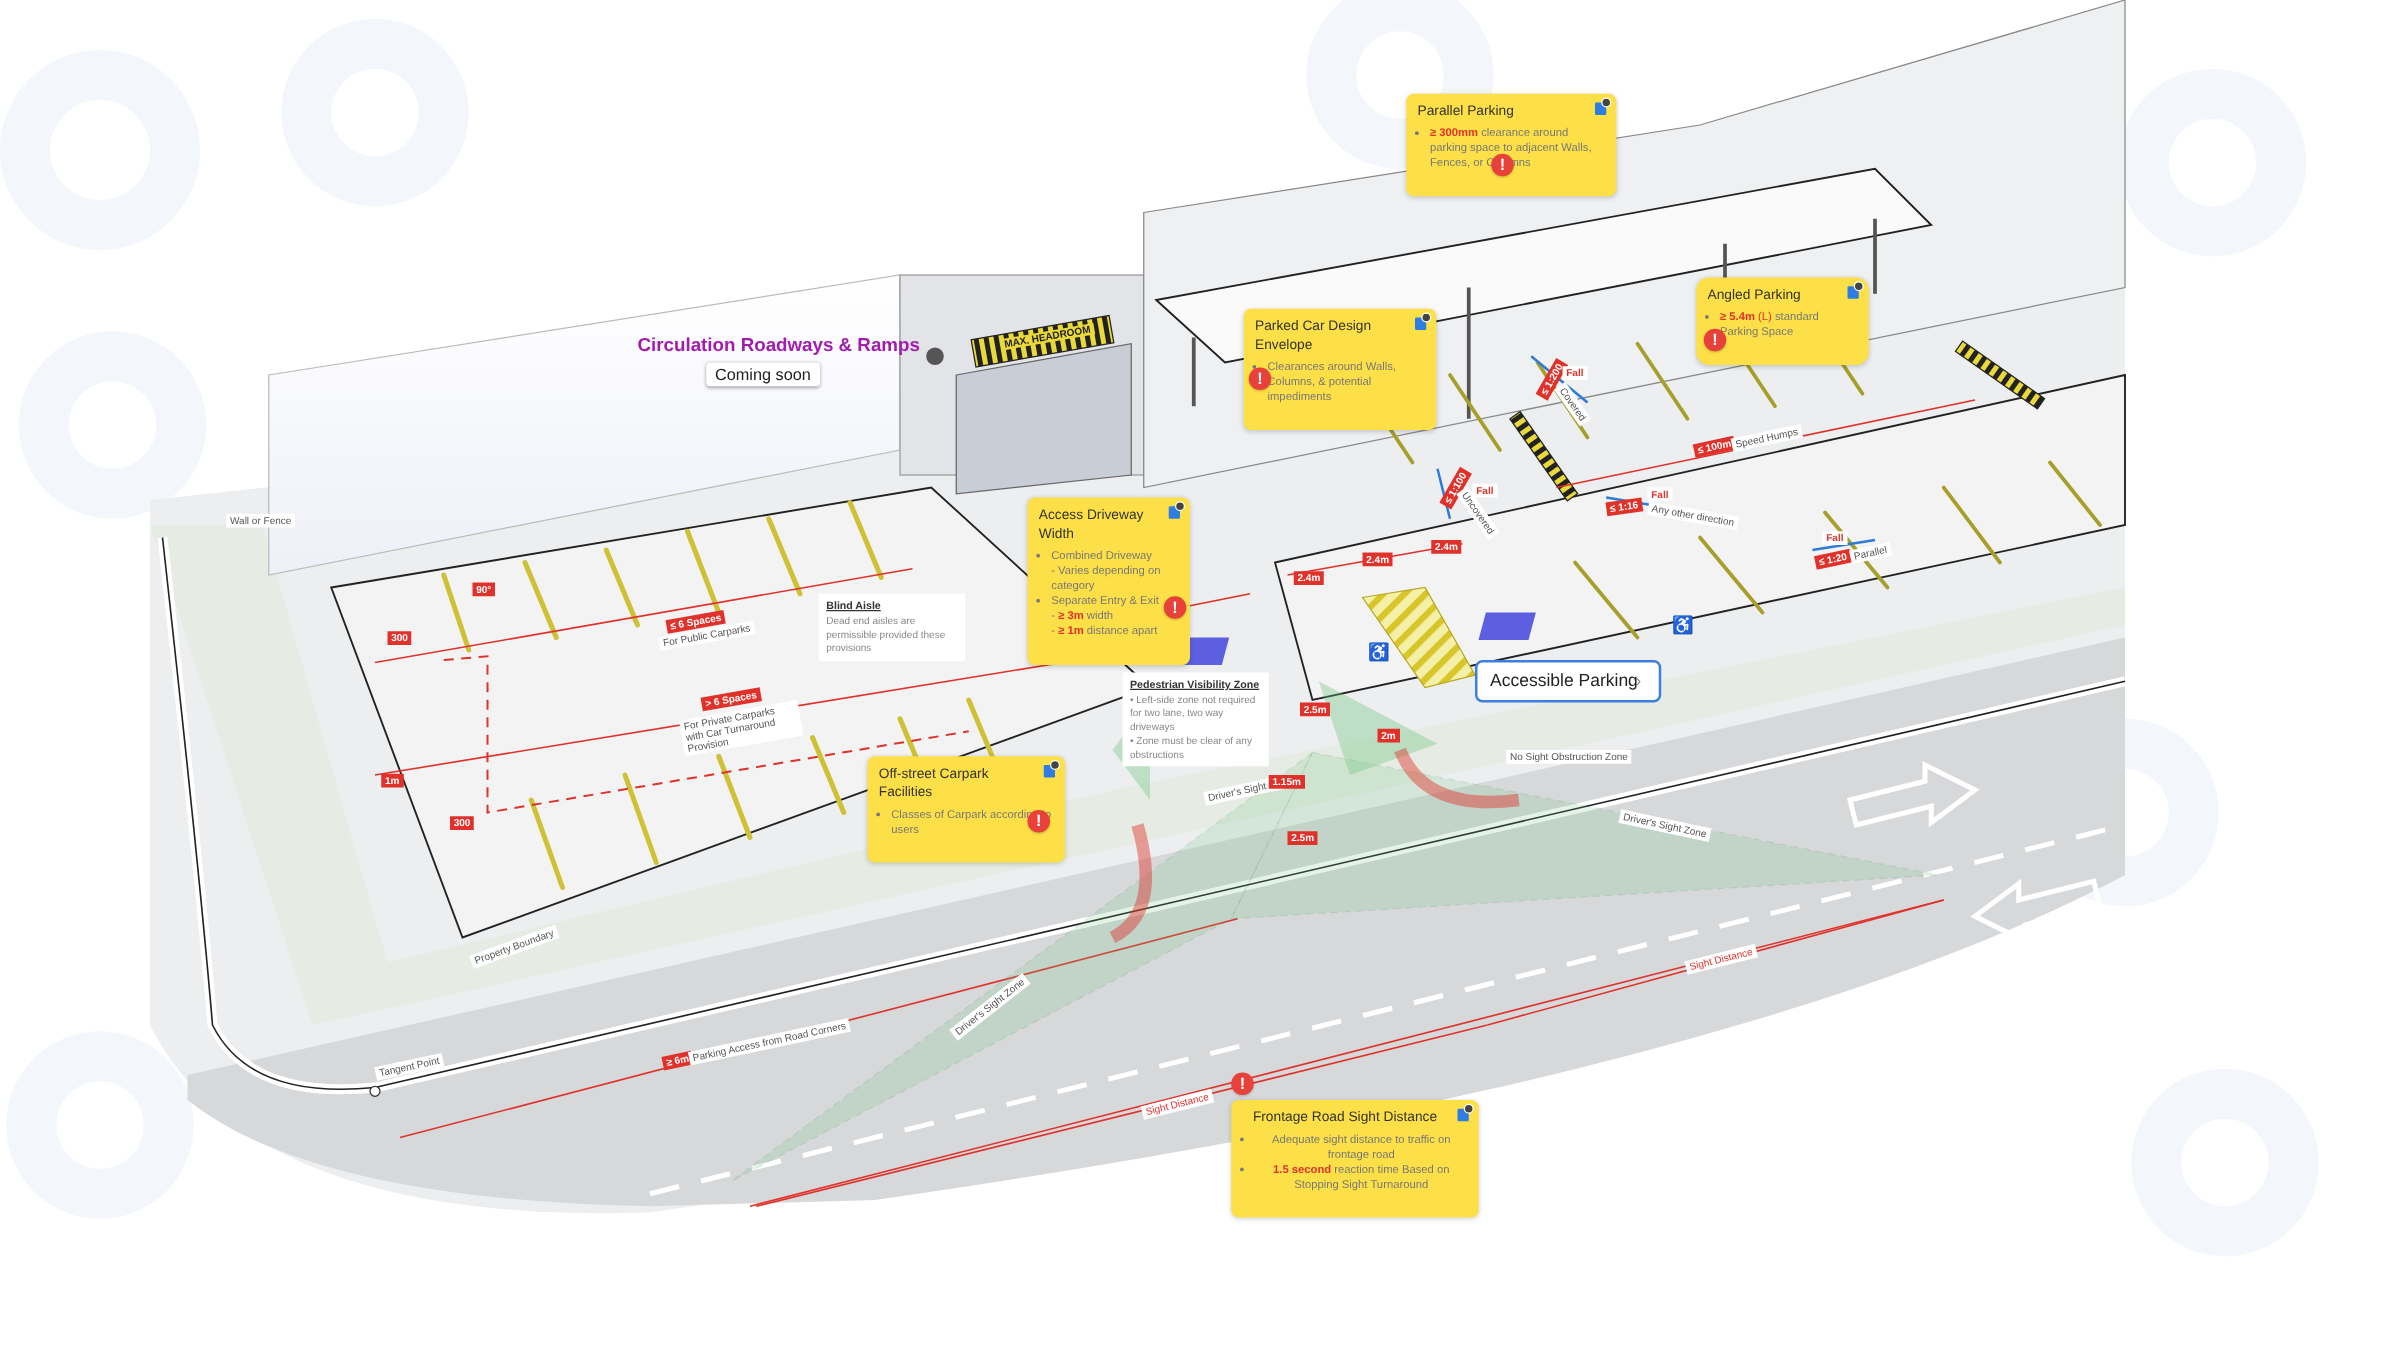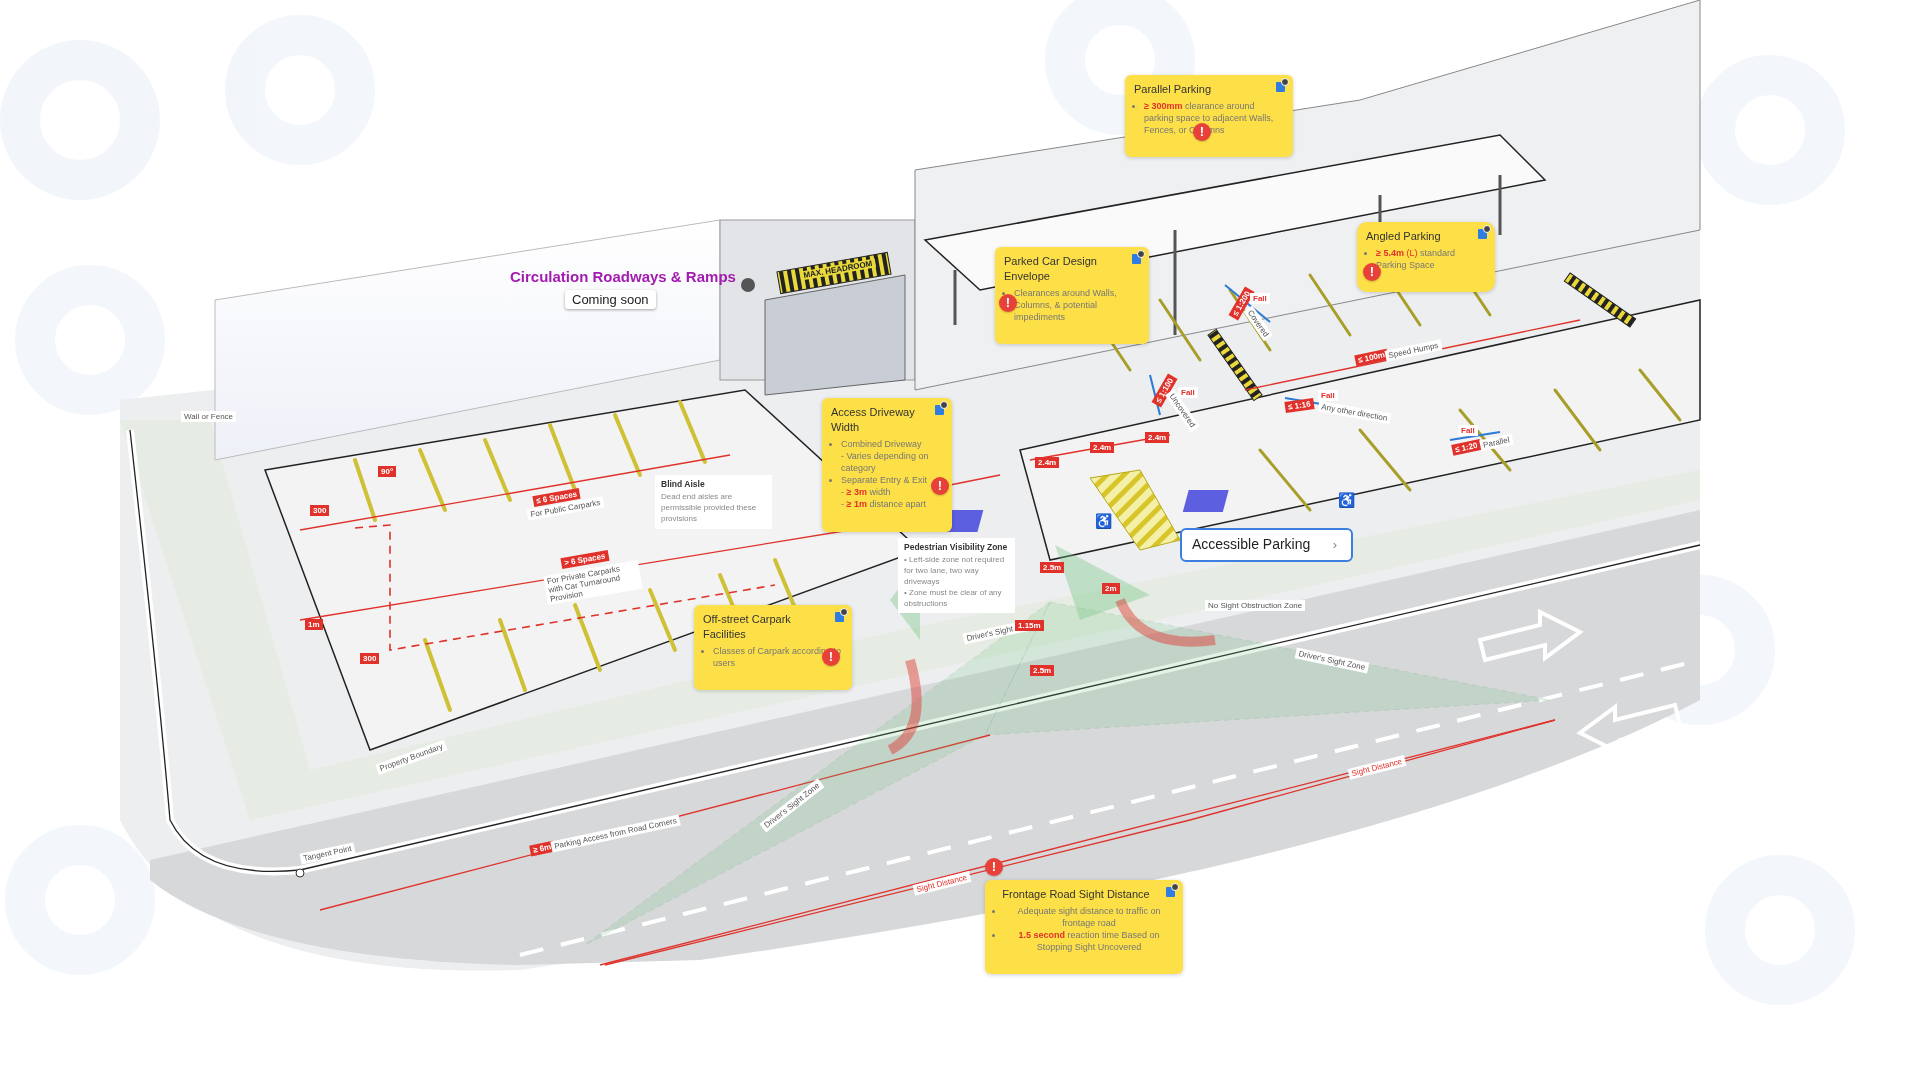--- a/index.html
+++ b/index.html
@@ -11,24 +11,24 @@
   .card .doc:after{content:"";position:absolute;right:-4px;top:-4px;width:6px;height:6px;border-radius:50%;background:#444;border:1px solid #fff;}
   .card ul{margin:0;padding-left:10px;}
   .card li{margin:0;}
   .card .hl{color:#e0322b;font-weight:bold;}
   .card .hlr{color:#e0322b;}
   .alert{position:absolute;width:18px;height:18px;border-radius:50%;background:#e8413a;color:#fff;font-size:13px;font-weight:bold;text-align:center;line-height:18px;box-shadow:0 1px 2px rgba(0,0,0,.2);}
   .plain-label{position:absolute;background:#fff;font-size:8px;color:#555;padding:1px 3px;}
   .tag{position:absolute;background:#e0322b;color:#fff;font-size:8px;font-weight:bold;padding:1px 3px;}
   .header-title{position:absolute;left:490px;top:268px;font-size:15px;font-weight:bold;color:#a21caf;margin-left:20px;}
   .coming{position:absolute;left:565px;top:290px;font-size:13px;color:#222;background:#fff;border-radius:3px;box-shadow:0 1px 3px rgba(0,0,0,.35);padding:2px 7px;}
-  .acc-btn{position:absolute;left:1180px;top:528px;width:173px;height:34px;background:#fff;border:2px solid #3d7fe0;border-radius:6px;box-sizing:border-box;font-size:14px;color:#222;padding:6px 0 0 10px;}
+  .acc-btn{position:absolute;left:1180px;top:528px;width:149px;height:34px;background:#fff;border:2px solid #3d7fe0;border-radius:6px;box-sizing:border-box;font-size:14px;color:#222;padding:6px 0 0 10px;}
   .acc-btn .chev{position:absolute;right:14px;top:7px;color:#888;font-size:13px;}
   .small-card{position:absolute;background:#fff;padding:4px 6px;font-size:8px;color:#888;line-height:1.35;}
-  .small-card b{color:#333;font-size:8.5px;display:block;margin-bottom:2px;}
+  .small-card b{color:#333;font-size:8.5px;display:block;margin-bottom:2px;text-decoration:underline;}
 </style>
 </head>
 <body>
 
 <svg id="scene" viewBox="0 0 1920 1080" xmlns="http://www.w3.org/2000/svg">
   <defs>
     <linearGradient id="sky" x1="0" y1="0" x2="0" y2="1">
       <stop offset="0" stop-color="#ffffff"></stop>
       <stop offset="1" stop-color="#eef0f8"></stop>
     </linearGradient>
@@ -203,21 +203,21 @@
       <li>Classes of Carpark according to users</li>
     </ul>
 </div>
 <div class="alert" style="left:822px;top:648px;">!</div>
 
 <div class="card" style="left:985px;top:880px;width:180px;text-align:center;">
   <span class="title">Frontage Road Sight Distance</span>
   <span class="doc"></span>
   <ul>
     <li>Adequate sight distance to traffic on frontage road</li>
-    <li><span class="hl">1.5 second</span><span> reaction time Based on Stopping Sight Uncovered</span></li>
+    <li><span class="hl">1.5 second</span><span> reaction time Based on Stopping Sight Turnaround</span></li>
   </ul>
 </div>
 <div class="alert" style="left:985px;top:858px;">!</div>
 
 <div class="small-card" style="left:655px;top:475px;width:105px;">
   <b>Blind Aisle</b>
   <span>Dead end aisles are permissible provided these provisions</span>
 </div>
 <div class="small-card" style="left:898px;top:538px;width:105px;">
   <b>Pedestrian Visibility Zone</b>

